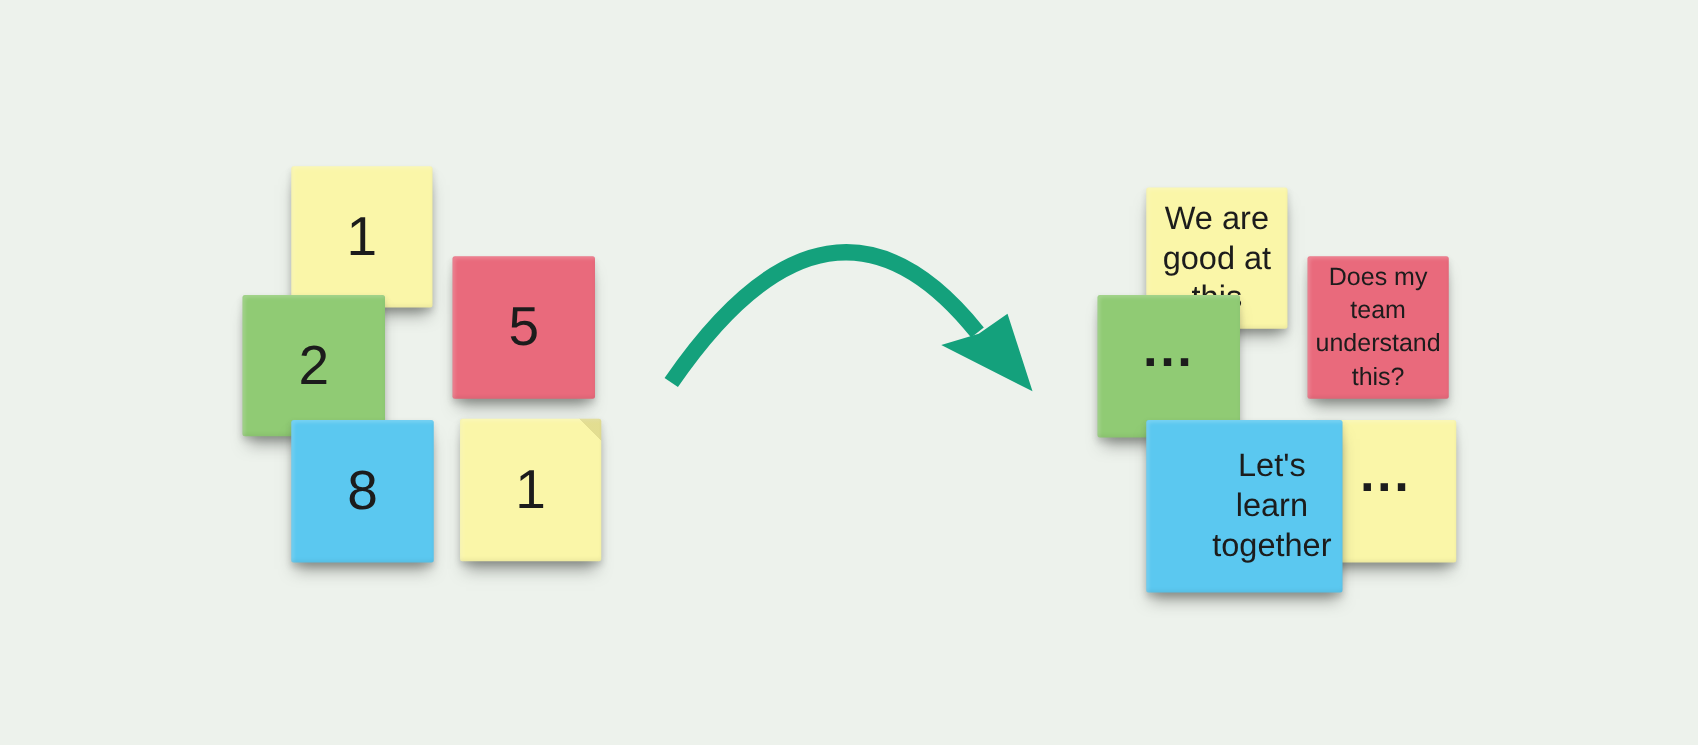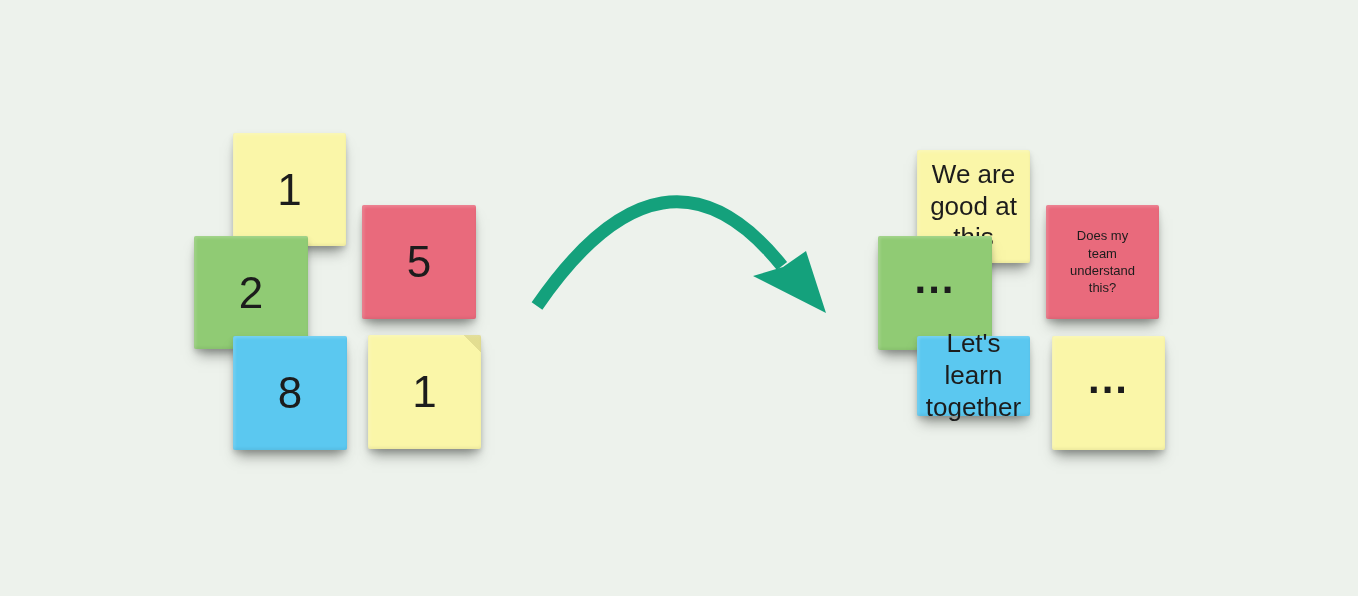--- a/index.html
+++ b/index.html
@@ -33,21 +33,21 @@
     white-space: pre-line;
     font-size: 26px;
     line-height: 1.22;
   }
   .note-text--number {
     font-size: 44px;
     line-height: 1;
     font-weight: 400;
   }
   .note-text--small {
-    font-size: 13px;
+    font-size: 20px;
     line-height: 1.33;
   }
   .note-text--ellipsis {
     font-size: 42px;
     font-weight: 700;
     letter-spacing: 2px;
     line-height: 1;
     transform: translateY(-0.33em);
   }
 
@@ -55,21 +55,21 @@
   .pos-l1 { left: 233px;  top: 133px; z-index: 1; }
   .pos-l2 { left: 362px;  top: 205px; z-index: 1; width:114px; height:114px; }
   .pos-l3 { left: 194px;  top: 236px; z-index: 2; width:114px; height:113px; }
   .pos-l4 { left: 233px;  top: 336px; z-index: 3; width:114px; height:114px; }
   .pos-l5 { left: 368px;  top: 335px; z-index: 1; height:114px; }
 
   
   .pos-r1 { left: 917px;  top: 134px; z-index: 1; margin-top: 16px; }
   .pos-r2 { left: 1046px; top: 205px; z-index: 1; width:113px; height:114px; }
   .pos-r3 { left: 878px;  top: 236px; z-index: 2; width:114px; height:114px; }
-  .pos-r4 { left: 917px;  top: 336px; z-index: 3; height:80px; }
+  .pos-r4 { left: 917px;  top: 336px; z-index: 3; height:138px;padding-left:44px; }
   .pos-r5 { left: 1052px; top: 336px; z-index: 1; height:114px; }
 
   .corner-fold {
     position: absolute;
     top: 0; right: 0;
     width: 18px; height: 18px;
     background: linear-gradient(225deg, rgba(120,110,40,0.18) 48%, rgba(0,0,0,0) 50%);
     border-radius: 0 2px 0 0;
   }
 

